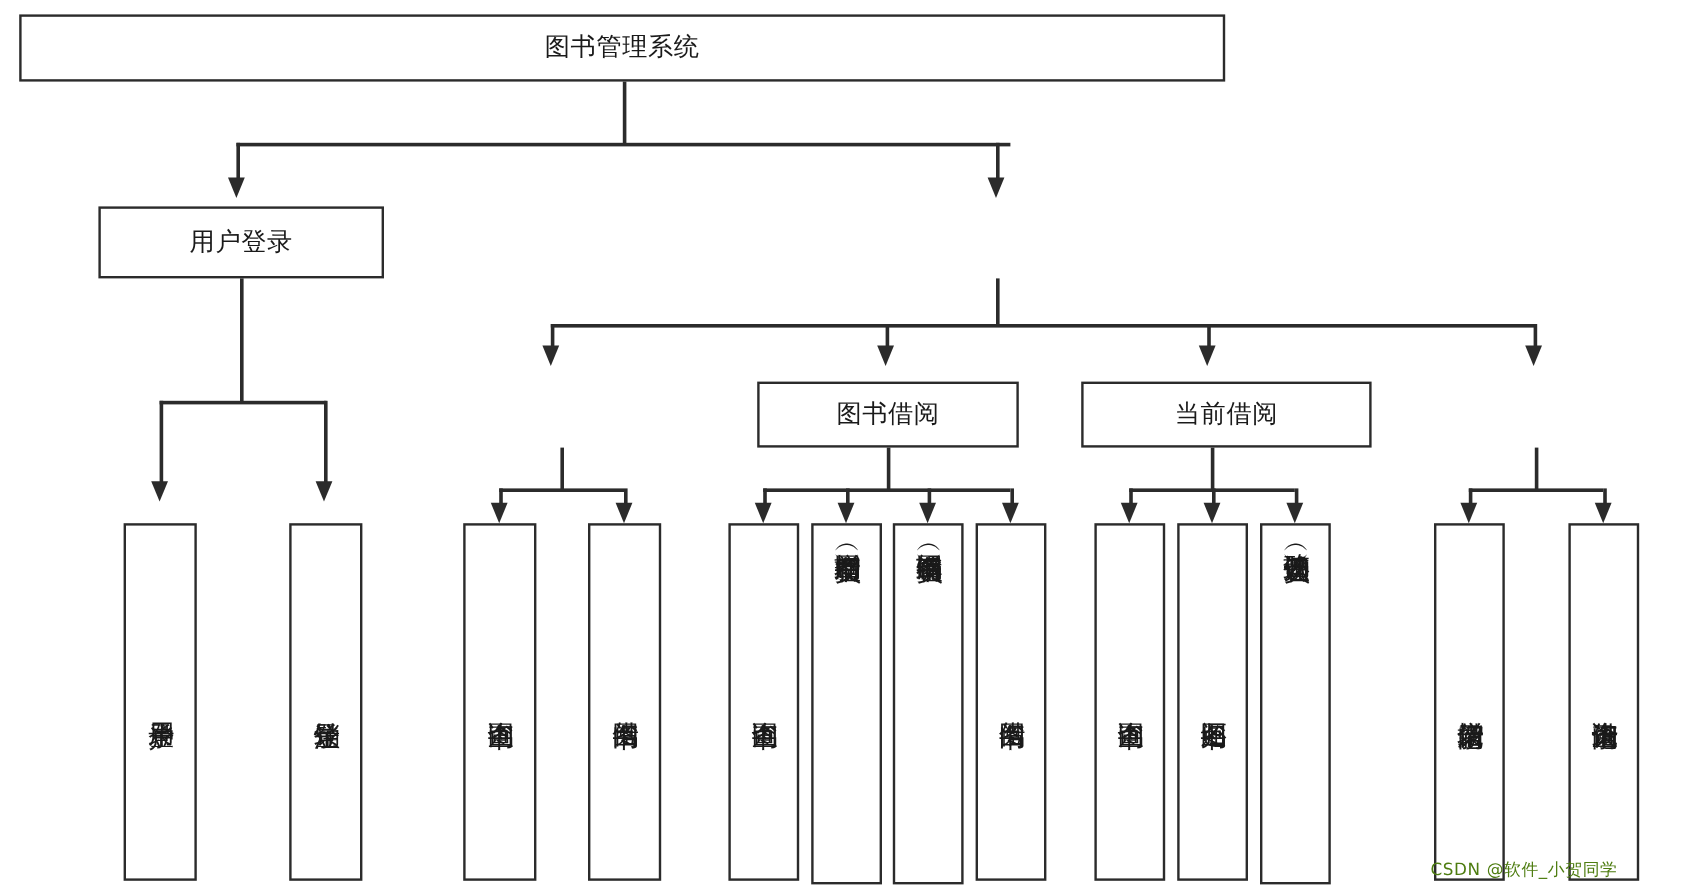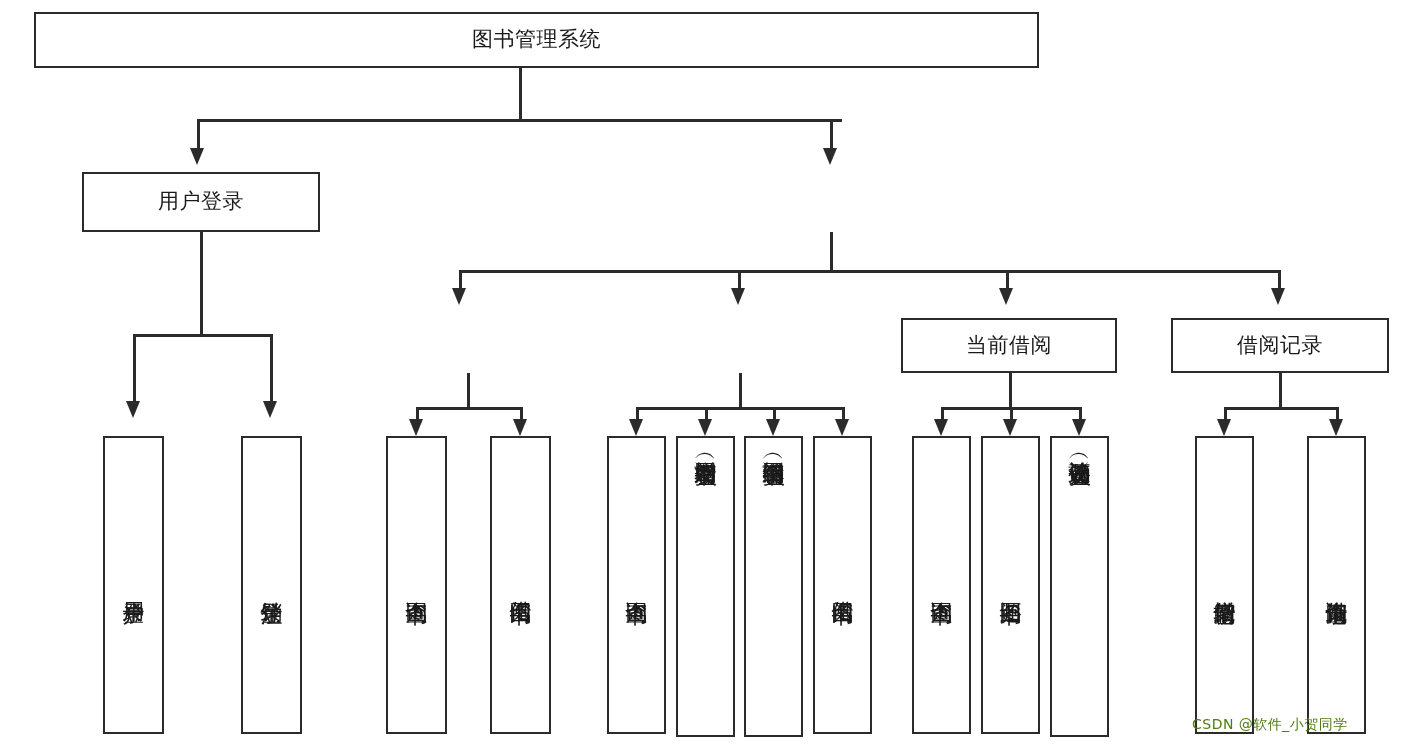--- a/index.html
+++ b/index.html
@@ -72,21 +72,21 @@
     letter-spacing: 0.5px;
     white-space: nowrap;
     user-select: none;
   }
 </style>
 </head>
 <body>
 
 <div id="diagram-root">
 
-  <div class="node horizontal" style="left:34px; top:12px; width:1005px; height:56px;">
+  <div class="node horizontal" style="left:16px; top:12px; width:1005px; height:56px;">
     <span class="node-label">图书管理系统</span>
   </div>
 
   <div class="edge v" style="left:519px; top:68px; height:52px;"></div>
 
   <div class="edge h" style="left:197px; top:119px; width:645px;"></div>
 
   <div class="edge v" style="left:197px; top:119px; height:30px;"></div>
   <div class="arrow-head" style="left:190px; top:148px;"></div>
   <div class="edge v" style="left:830px; top:119px; height:30px;"></div>
@@ -107,25 +107,25 @@
   <div class="edge h" style="left:459px; top:270px; width:821px;"></div>
   <div class="edge v" style="left:459px; top:270px; height:19px;"></div>
   <div class="arrow-head" style="left:452px; top:288px;"></div>
   <div class="edge v" style="left:738px; top:270px; height:19px;"></div>
   <div class="arrow-head" style="left:731px; top:288px;"></div>
   <div class="edge v" style="left:1006px; top:270px; height:19px;"></div>
   <div class="arrow-head" style="left:999px; top:288px;"></div>
   <div class="edge v" style="left:1278px; top:270px; height:19px;"></div>
   <div class="arrow-head" style="left:1271px; top:288px;"></div>
 
-  <div class="node horizontal" style="left:901px; top:318px; width:216px; height:55px;">
+  <div class="node horizontal" style="left:631px; top:318px; width:218px; height:55px;">
+    <span class="node-label">图书借阅</span>
+  </div>
+  <div class="node horizontal" style="left:901px; top:318px; width:242px; height:55px;">
     <span class="node-label">当前借阅</span>
-  </div>
-  <div class="node horizontal" style="left:1171px; top:318px; width:218px; height:55px;">
-    <span class="node-label">借阅记录</span>
   </div>
 
   <div class="edge v" style="left:467px; top:373px; height:35px;"></div>
   <div class="edge h" style="left:416px; top:407px; width:104px;"></div>
   <div class="edge v" style="left:416px; top:407px; height:13px;"></div>
   <div class="arrow-head" style="left:409px; top:419px;"></div>
   <div class="edge v" style="left:520px; top:407px; height:13px;"></div>
   <div class="arrow-head" style="left:513px; top:419px;"></div>
 
   <div class="edge v" style="left:739px; top:373px; height:35px;"></div>

